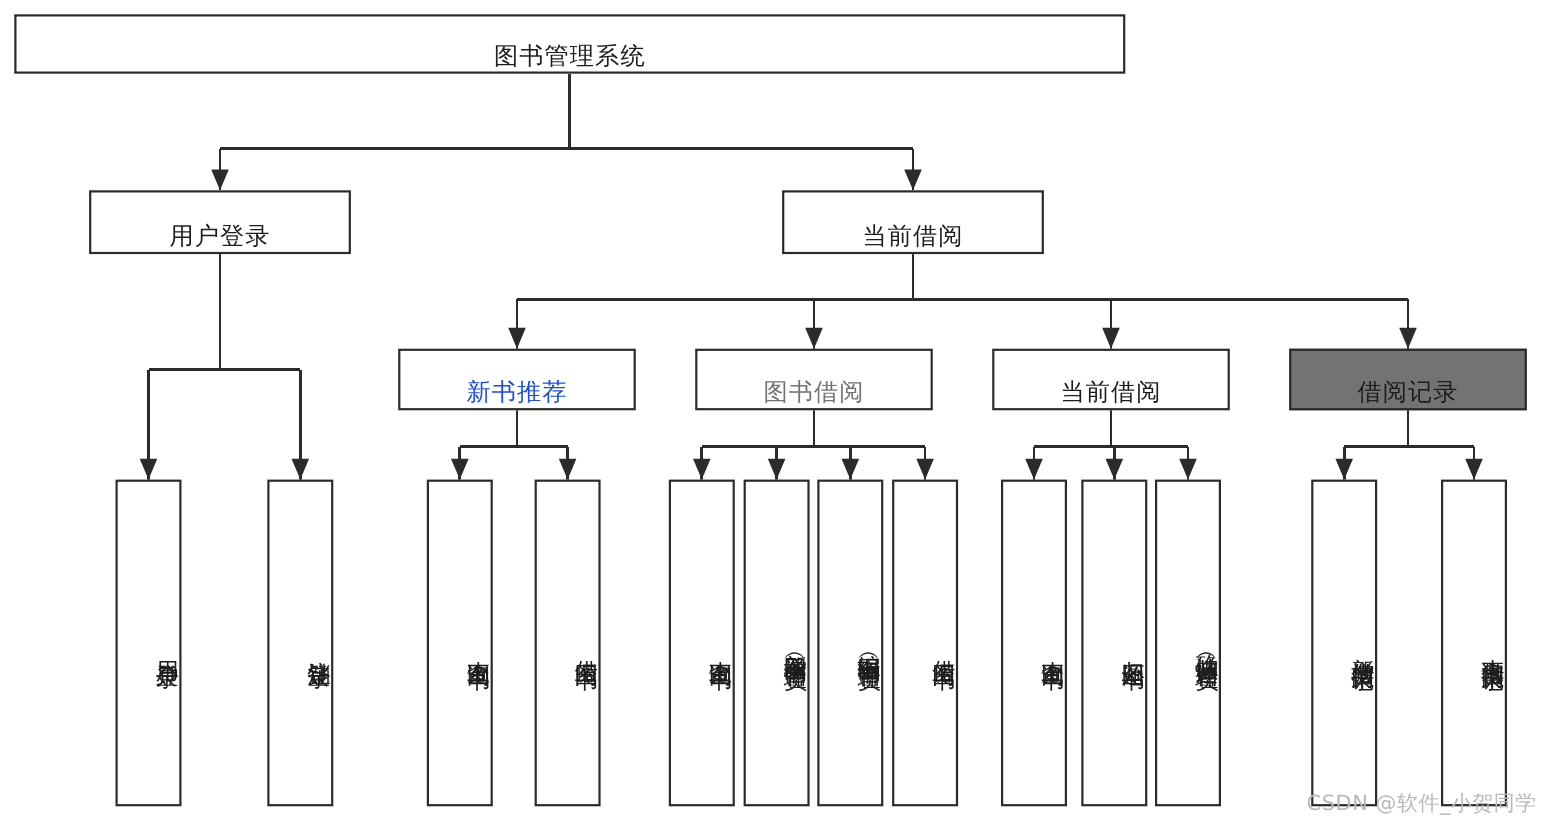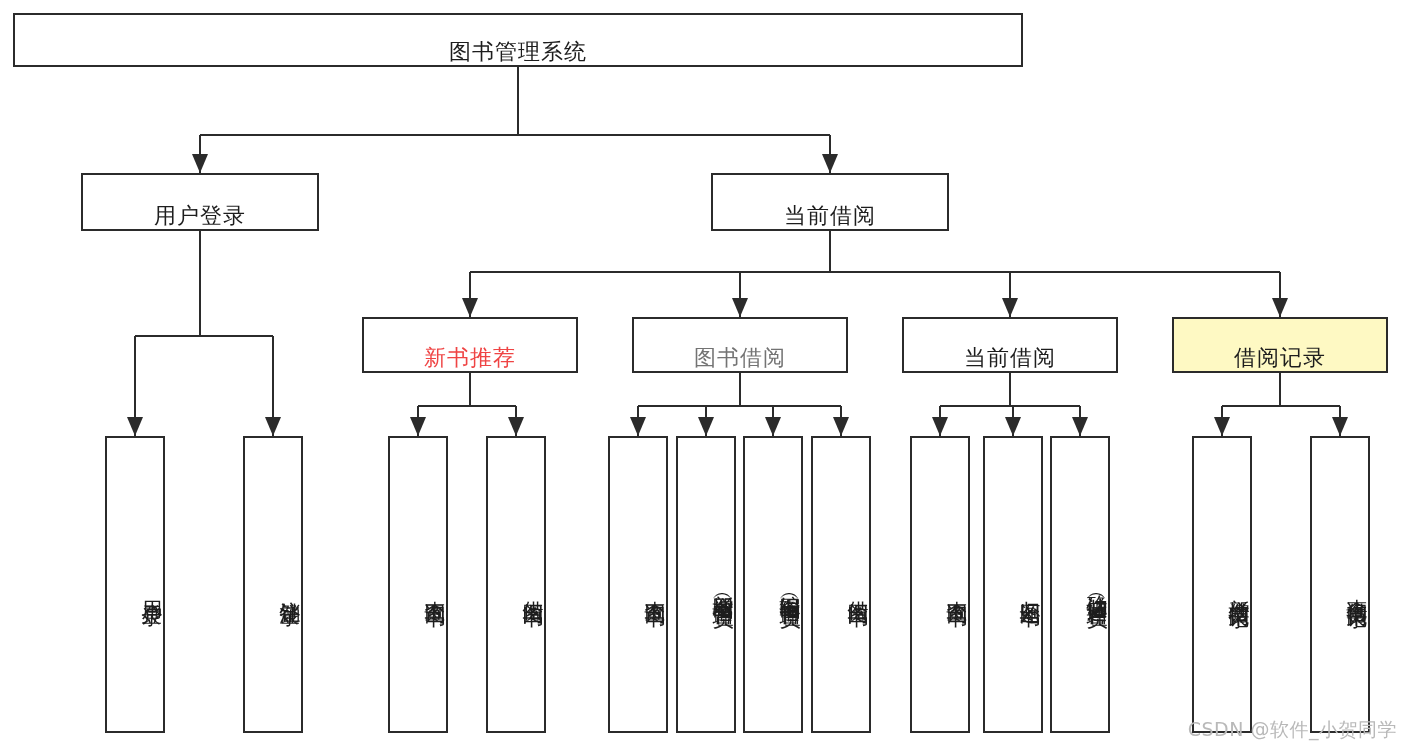--- a/index.html
+++ b/index.html
@@ -129,30 +129,30 @@
   <div id="nodes">
       <div class="node horiz" style="left: 13px; top: 13px; width: 1010px; height: 54px; border-color: rgb(43, 43, 43); background: rgb(255, 255, 255); color: rgb(29, 29, 29);">
         <span class="label">图书管理系统</span>
       </div>
       <div class="node horiz" style="left: 81px; top: 173px; width: 238px; height: 58px; border-color: rgb(43, 43, 43); background: rgb(255, 255, 255); color: rgb(29, 29, 29);">
         <span class="label">用户登录</span>
       </div>
       <div class="node horiz" style="left: 711px; top: 173px; width: 238px; height: 58px; border-color: rgb(43, 43, 43); background: rgb(255, 255, 255); color: rgb(29, 29, 29);">
         <span class="label">当前借阅</span>
       </div>
-      <div class="node horiz" style="left: 362px; top: 317px; width: 216px; height: 56px; border-color: rgb(43, 43, 43); background: rgb(255, 255, 255); color: #ef4444;">
+      <div class="node horiz" style="left: 362px; top: 317px; width: 216px; height: 56px; border-color: rgb(43, 43, 43); background: rgb(255, 255, 255); color: #1d4ed8;">
         <span class="label">新书推荐</span>
       </div>
       <div class="node horiz" style="left: 632px; top: 317px; width: 216px; height: 56px; border-color: rgb(43, 43, 43); background: rgb(255, 255, 255); color: #737373;">
         <span class="label">图书借阅</span>
       </div>
       <div class="node horiz" style="left: 902px; top: 317px; width: 216px; height: 56px; border-color: rgb(43, 43, 43); background: rgb(255, 255, 255); color: rgb(29, 29, 29);">
         <span class="label">当前借阅</span>
       </div>
-      <div class="node horiz" style="left: 1172px; top: 317px; width: 216px; height: 56px; border-color: rgb(43, 43, 43); background: #fef9c3; color: rgb(29, 29, 29);">
+      <div class="node horiz" style="left: 1172px; top: 317px; width: 216px; height: 56px; border-color: rgb(43, 43, 43); background: #737373; color: rgb(29, 29, 29);">
         <span class="label">借阅记录</span>
       </div>
       <div class="node vert" style="left: 105px; top: 436px; width: 60px; height: 297px; border-color: rgb(43, 43, 43); background: rgb(255, 255, 255); color: rgb(29, 29, 29);">
         <span class="label">用户登录</span>
       </div>
       <div class="node vert" style="left: 243px; top: 436px; width: 60px; height: 297px; border-color: rgb(43, 43, 43); background: rgb(255, 255, 255); color: rgb(29, 29, 29);">
         <span class="label">注销登录</span>
       </div>
       <div class="node vert" style="left: 388px; top: 436px; width: 60px; height: 297px; border-color: rgb(43, 43, 43); background: rgb(255, 255, 255); color: rgb(29, 29, 29);">
         <span class="label">查询图书</span>

